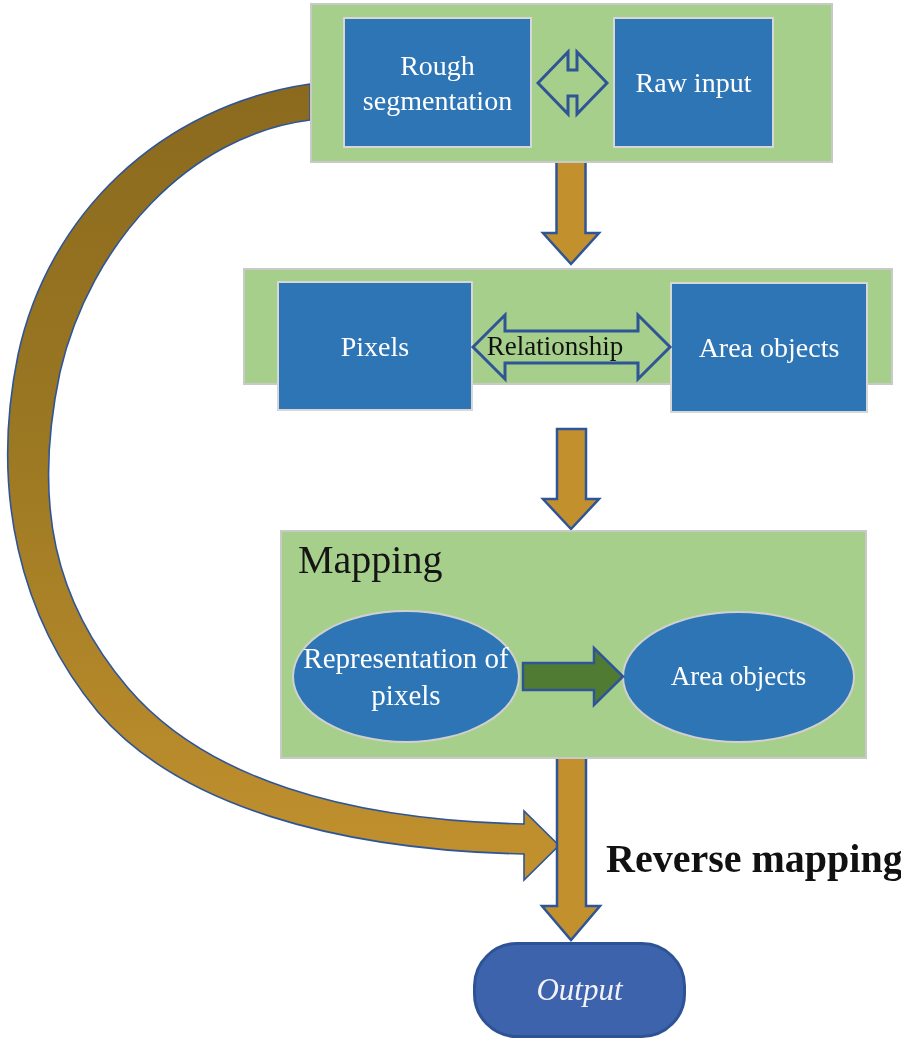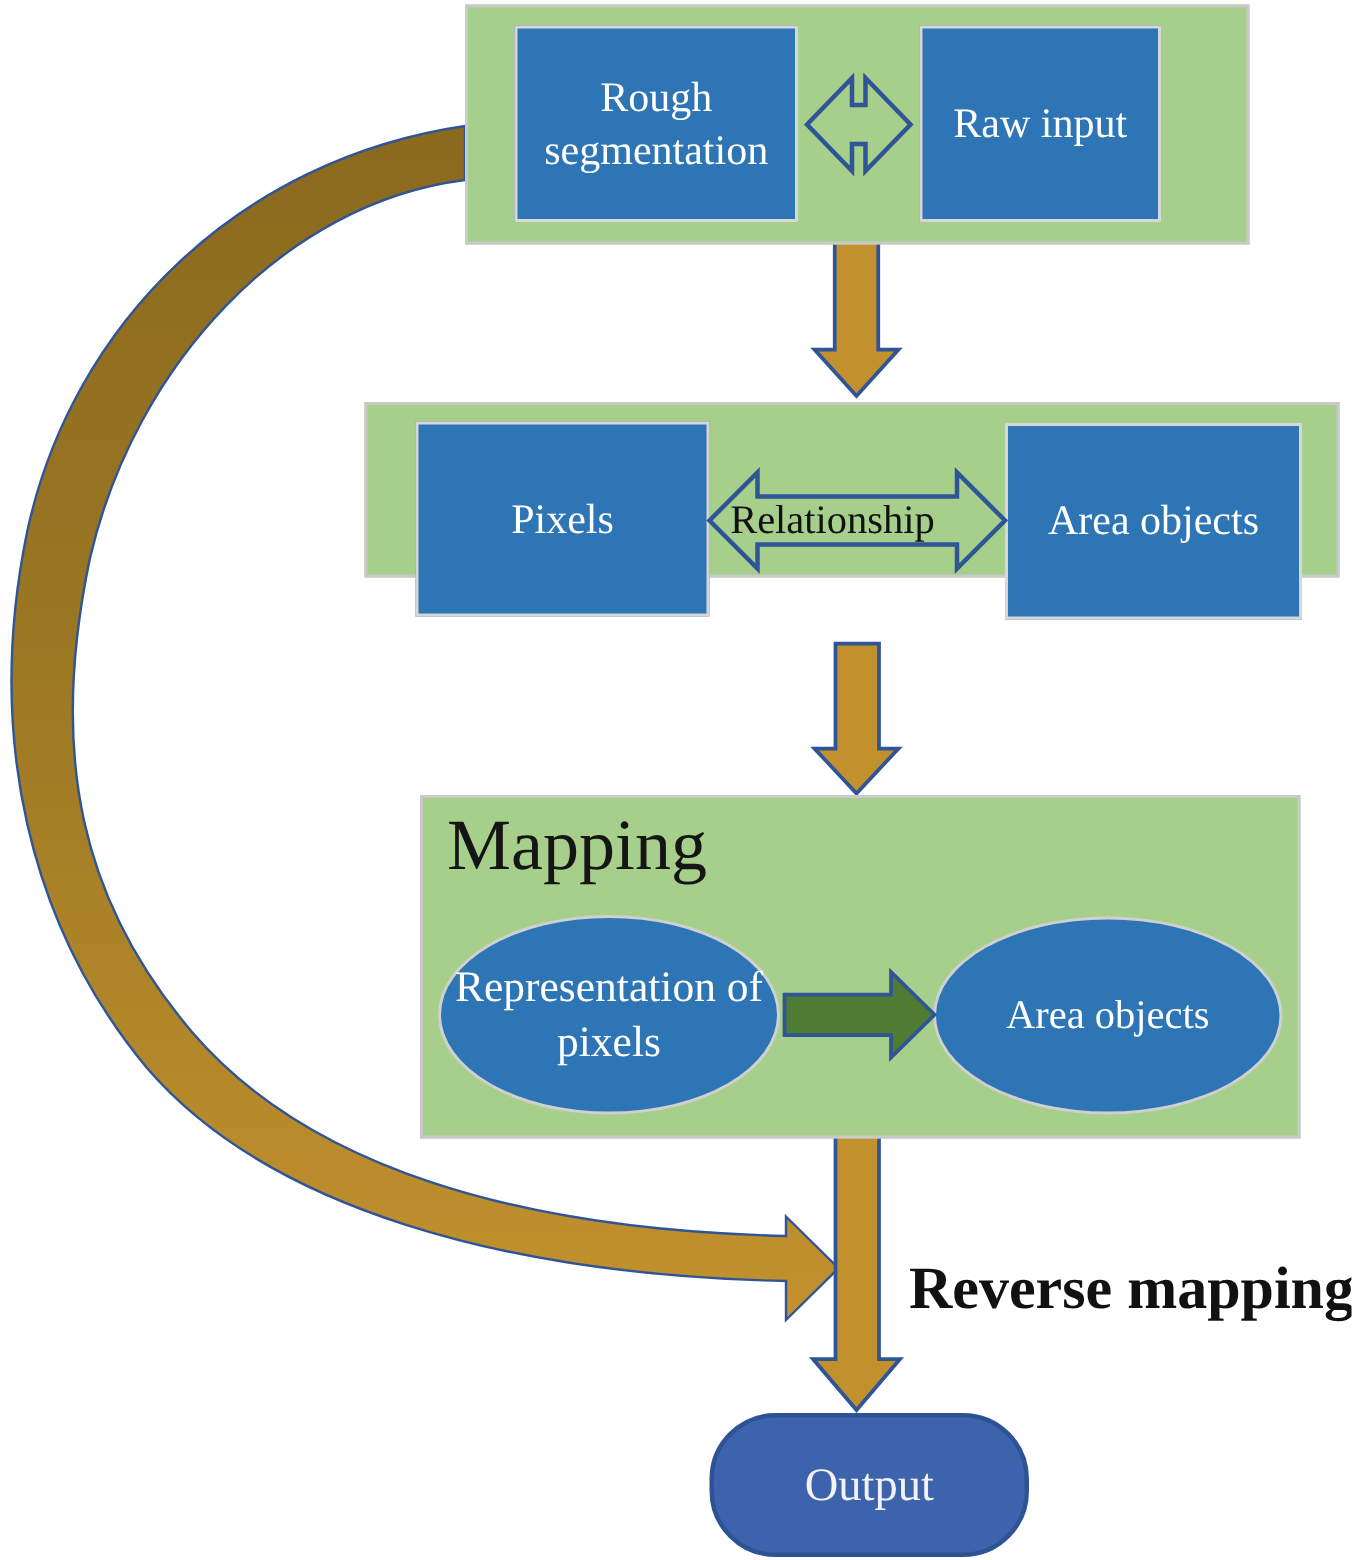--- a/index.html
+++ b/index.html
@@ -32,21 +32,21 @@
     font-size:28px;line-height:1.25;
   }
   .ellipse{
     border-radius:50%;
     border:2px solid #d0d0d0;
   }
   .mapping-title{
     position:absolute;
     left:16px;top:4px;
     color:#151515;
-    font-size:48px;
+    font-size:40px;
   }
   .rel-label{
     position:absolute;
     z-index:4;
     color:#111111;
     font-size:27px;
     text-align:center;
   }
   .reverse-label{
     position:absolute;
@@ -60,20 +60,21 @@
     position:absolute;
     left:473px;top:942px;width:213px;height:96px;
     background:#3D63AD;
     border:3px solid #2E5395;
     border-radius:44px;
     box-sizing:border-box;
     color:#f2f2f8;
     display:flex;align-items:center;justify-content:center;
     font-size:31px;
     z-index:2;
+    font-style:italic;
   }
 </style>
 </head>
 <body>
 
 <div class="canvas">
 
   <svg class="layer under" width="901" height="1040" viewBox="0 0 901 1040">
     <defs>
       <linearGradient id="goldGrad" gradientUnits="userSpaceOnUse" x1="0" y1="60" x2="0" y2="870">

